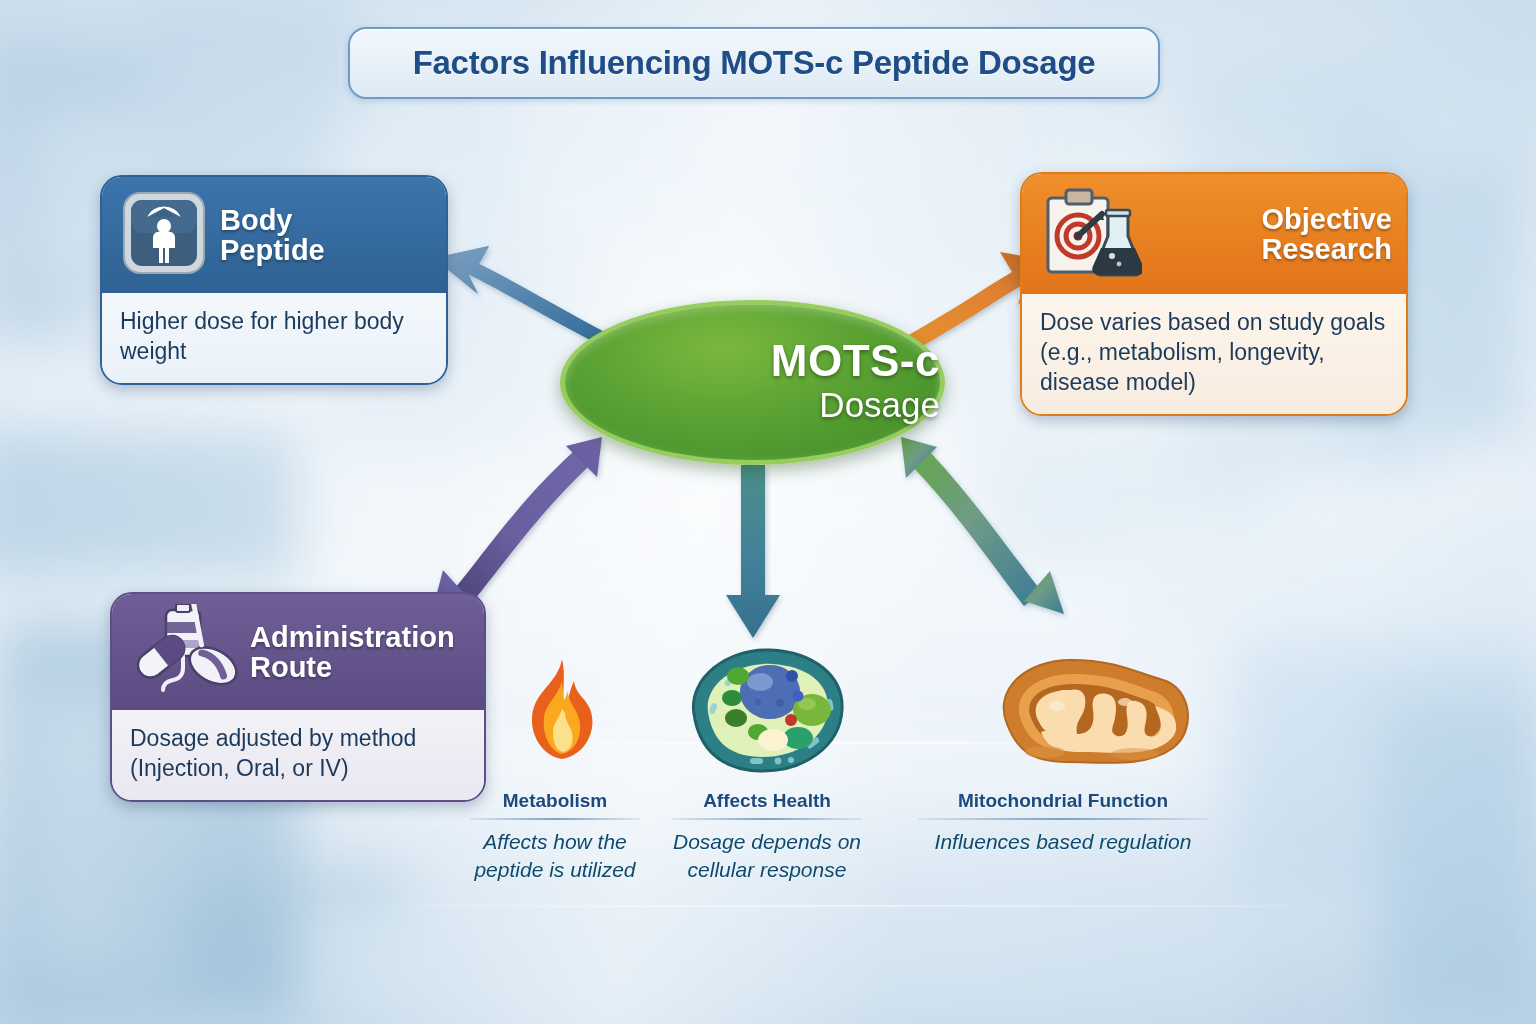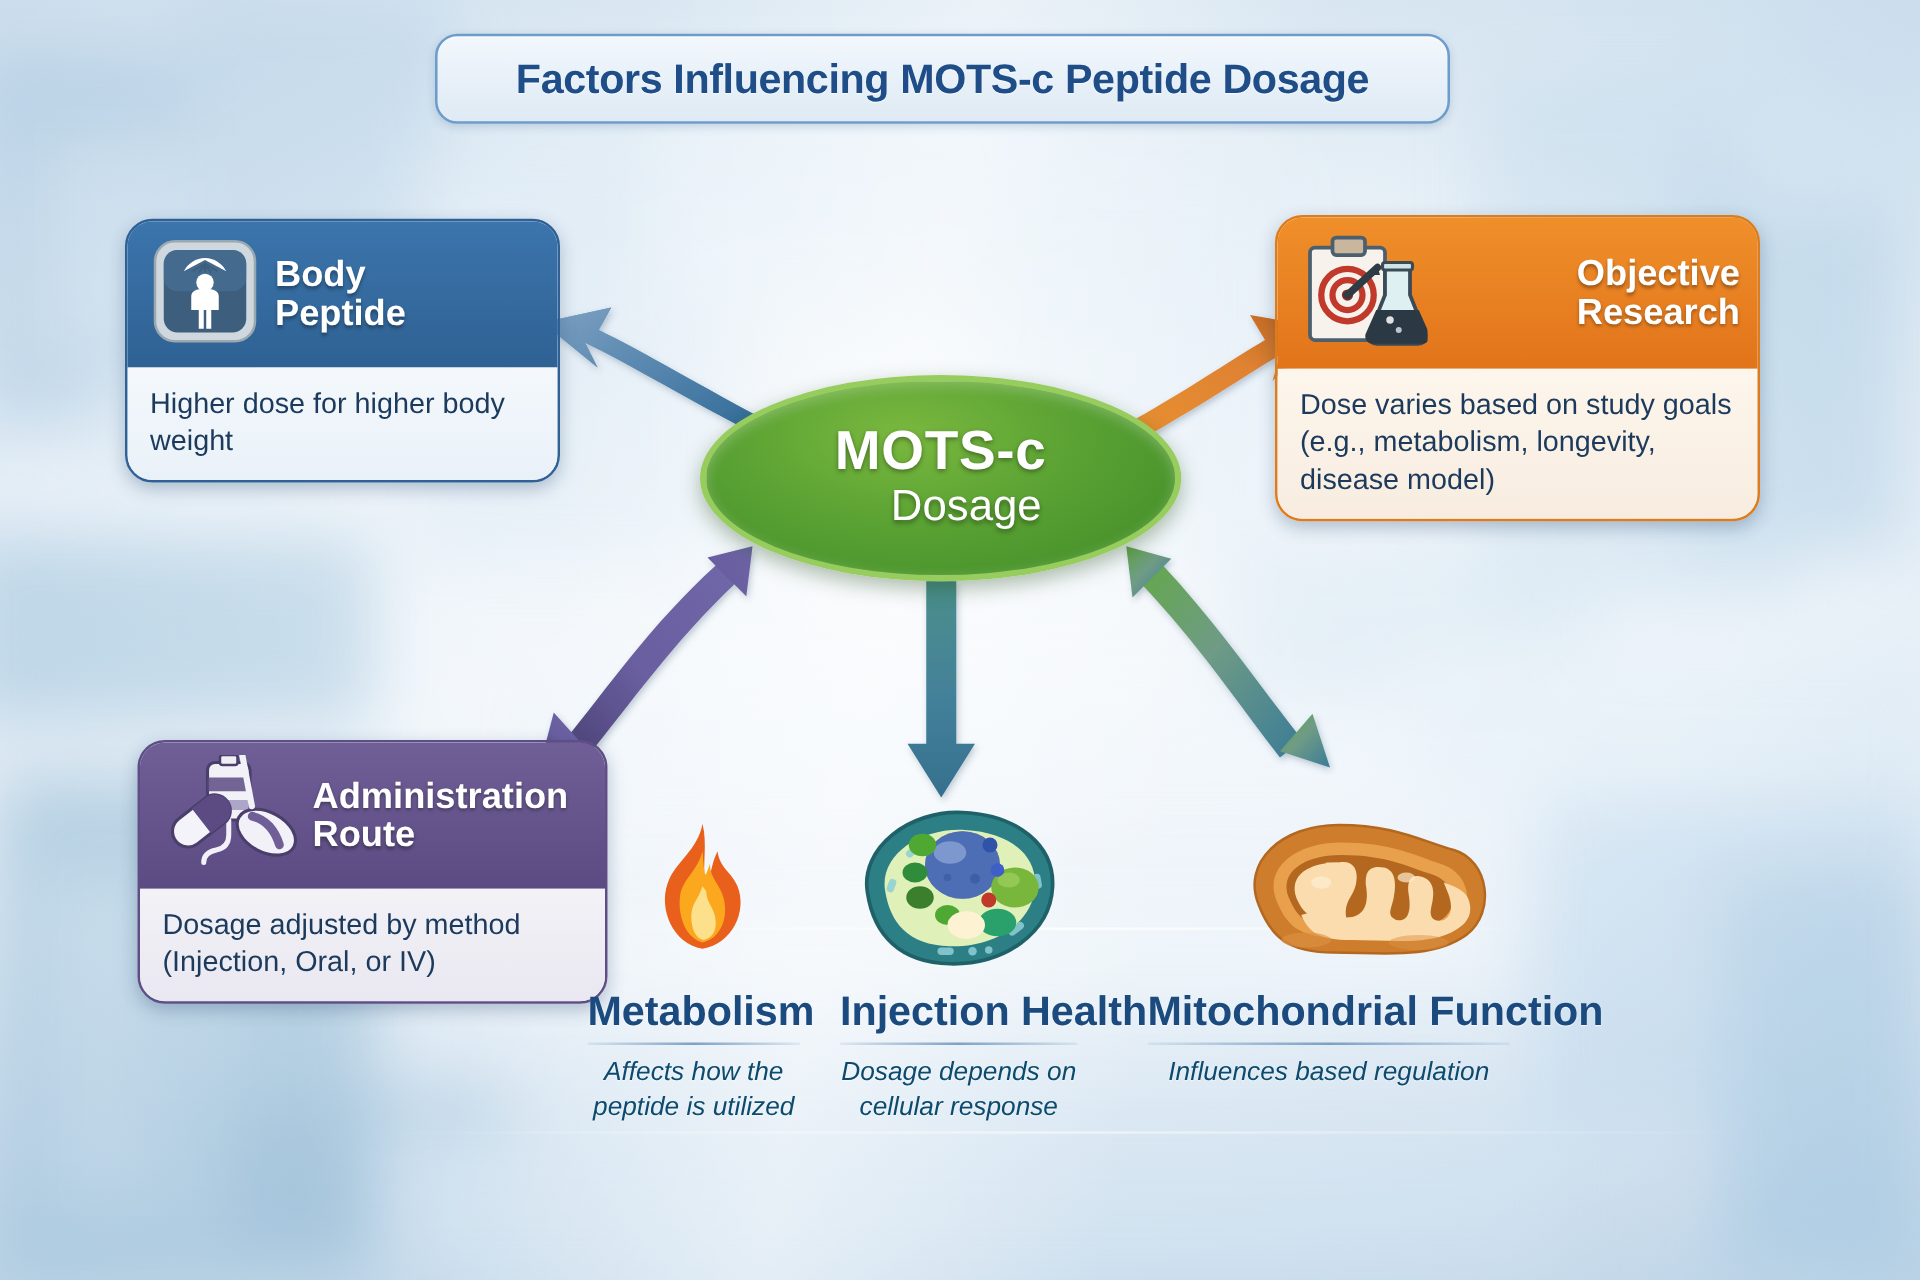--- a/index.html
+++ b/index.html
@@ -70,34 +70,34 @@
   .card.purple .body { background:linear-gradient(180deg,#f3f2f7 0%,#e9e7f0 100%); }
   .card.purple .hdr-title { text-align:left; flex:1; }
 
   
   .oval {
     position:absolute; left:560px; top:300px; width:385px; height:165px;
     border-radius:50%;
     background:radial-gradient(ellipse at 42% 28%, #7ab83f 0%, #5aa233 45%, #3f8a28 100%);
     border:5px solid #97cc5e;
     box-shadow:0 6px 16px rgba(30,70,20,.35), inset 0 3px 10px rgba(255,255,255,.25);
-    display:flex; flex-direction:column; align-items:center; justify-content:center;
+    display:flex; flex-direction:column; align-items:flex-end; justify-content:center;
   }
   .oval .l1 { font-size:44px; font-weight:bold; color:#fff; letter-spacing:.5px;
               text-shadow:0 2px 4px rgba(0,0,0,.4); line-height:1; }
   .oval .l2 { font-size:35px; color:#fff; line-height:1.15; margin-top:2px;
               text-shadow:0 2px 4px rgba(0,0,0,.4);margin-left:41px; }
 
   
   #arrows { position:absolute; inset:0; pointer-events:none; }
 
   
   .bitem { position:absolute; text-align:center; }
   .bitem .bname {
-    font-size:33px; font-weight:bold; color:#1b4a7e; white-space:nowrap;
+    font-size:19px; font-weight:bold; color:#1b4a7e; white-space:nowrap;
     padding-bottom:4px;
     text-shadow:0 1px 1px rgba(255,255,255,.7);
   }
   .bitem .rule { height:2px; background:linear-gradient(90deg,rgba(120,160,195,.15),rgba(90,135,180,.75),rgba(120,160,195,.15)); margin:2px 0 8px; }
   .bitem .bdesc {
     font-size:21px; font-style:italic; color:#0c4a6e; line-height:1.32;
     text-shadow:0 1px 1px rgba(255,255,255,.6);
   }
 
   .bicon { position:absolute; }
@@ -376,21 +376,21 @@
   </svg>
 </div>
 
 <div class="bitem" style="left:470px;top:790px;width:170px;">
   <div class="bname">Metabolism</div>
   <div class="rule"></div>
   <div class="bdesc">Affects how the peptide is utilized</div>
 </div>
 
 <div class="bitem" style="left:672px;top:790px;width:190px;">
-  <div class="bname">Injection Health</div>
+  <div class="bname">Affects Health</div>
   <div class="rule"></div>
   <div class="bdesc">Dosage depends on cellular response</div>
 </div>
 
 <div class="bitem" style="left:918px;top:790px;width:290px;">
   <div class="bname">Mitochondrial Function</div>
   <div class="rule"></div>
   <div class="bdesc">Influences based regulation</div>
 </div>
 

